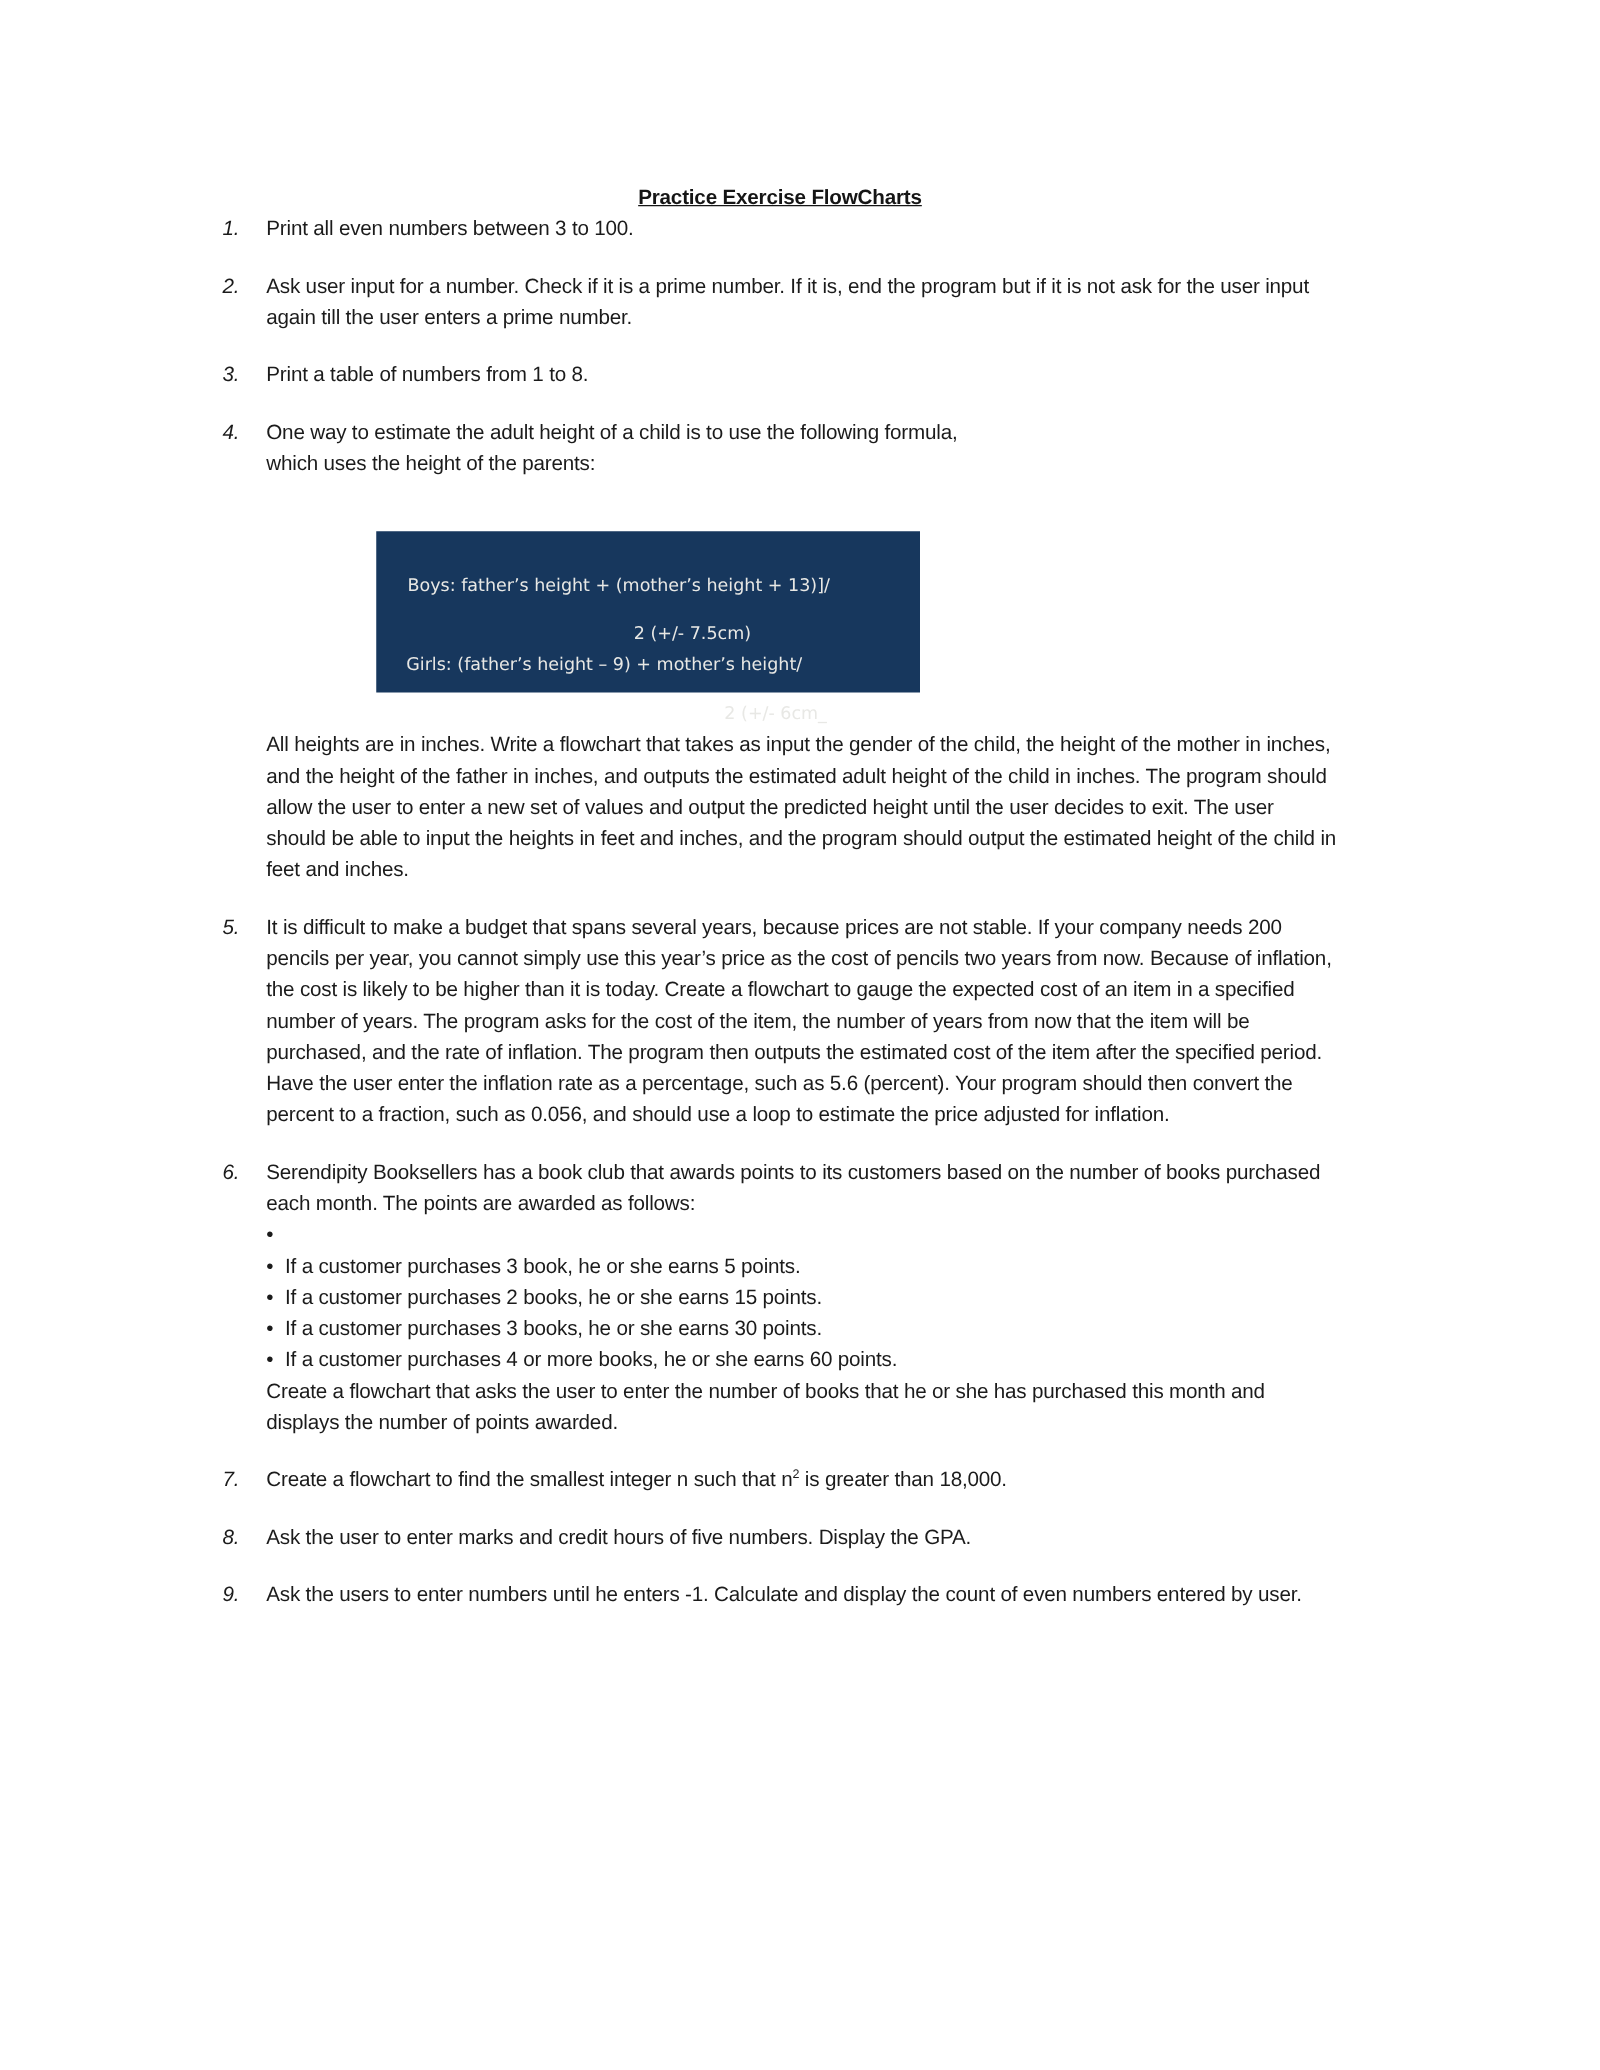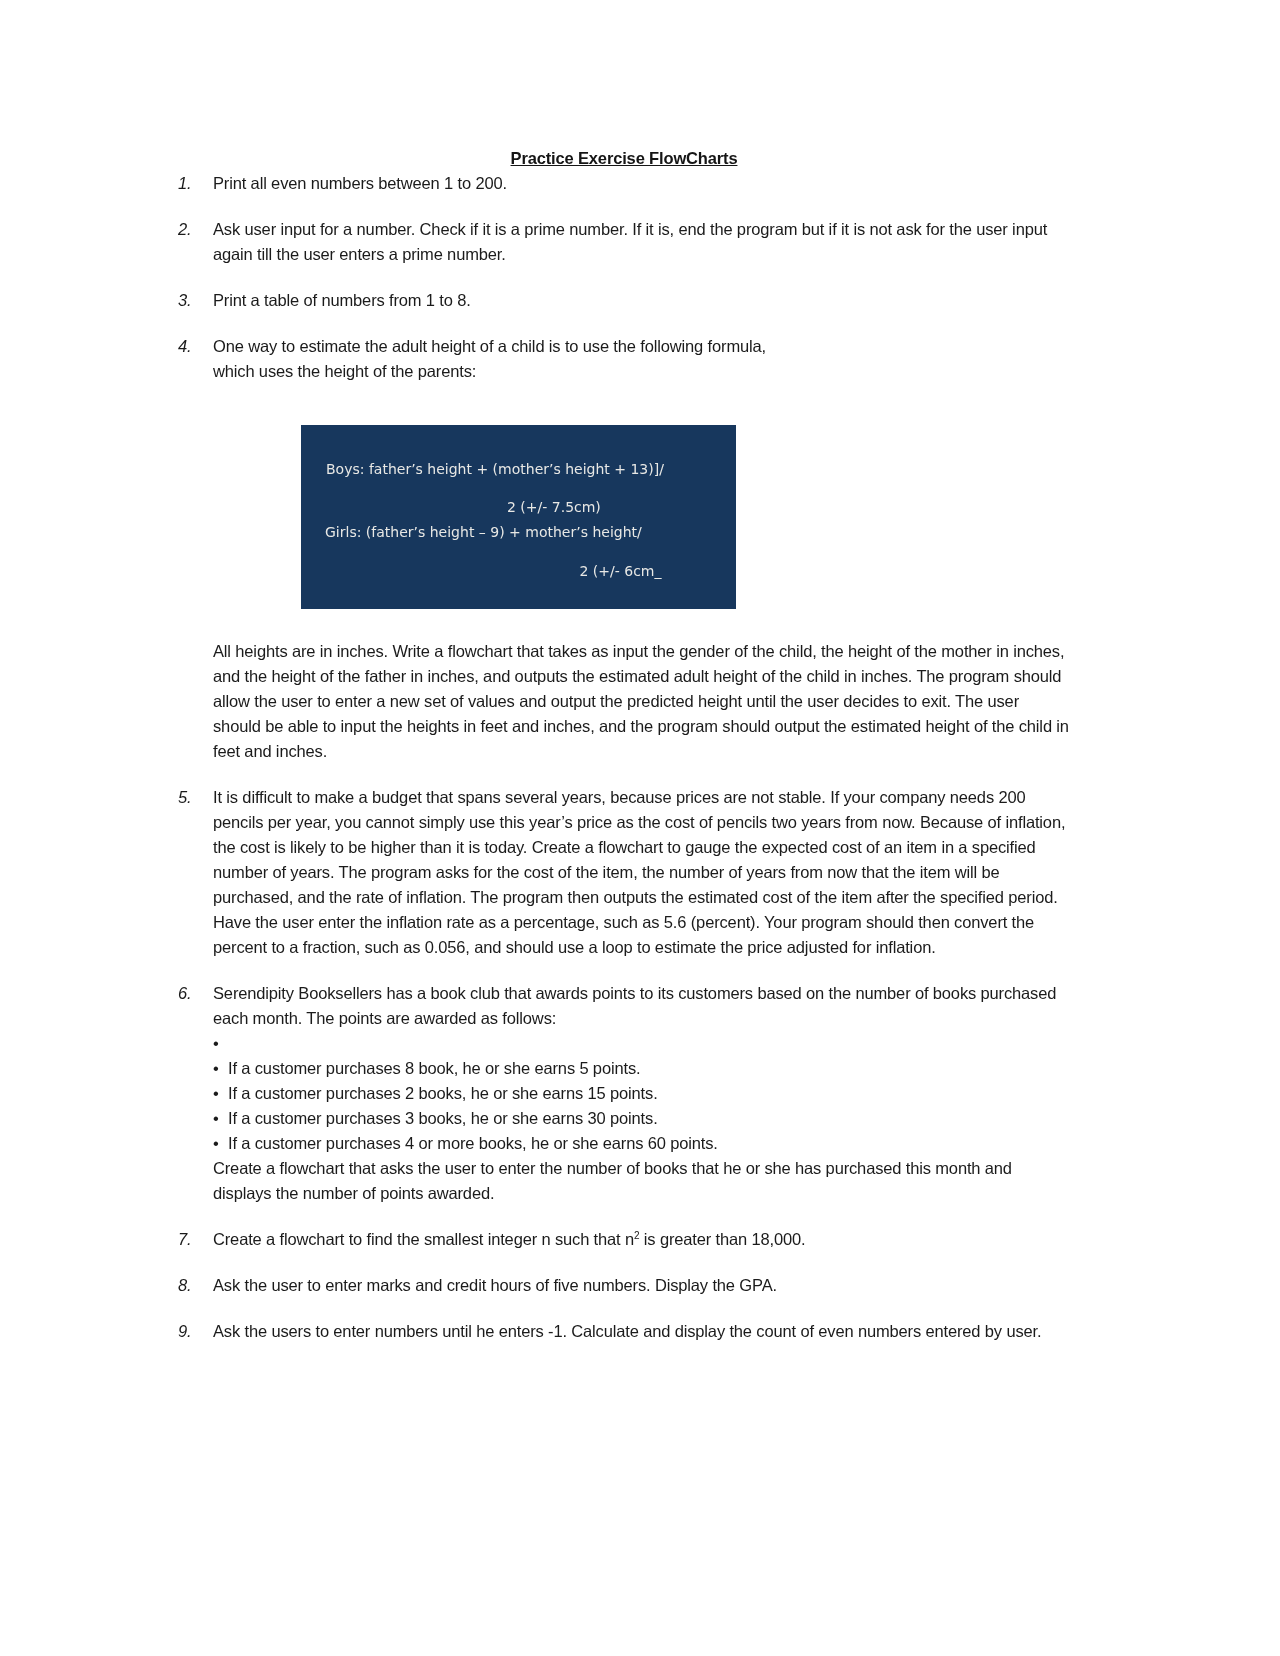--- a/index.html
+++ b/index.html
@@ -38,21 +38,21 @@
     width: 35px;
     font-style: italic;
   }
   .body {
     width: 857px;
   }
   .pre-line { white-space: pre-line; }
   .formula-box {
     margin: 41px 0 0 88px;
     width: 435px;
-    height: 184px;
+    height: 129px;
     background: #17375d;
     color: #e8e8e5;
     font-family: "DejaVu Sans", sans-serif;
     font-size: 14px;
     line-height: 23px;
     letter-spacing: 0;
     box-sizing: border-box;
     padding-top: 33px;
   }
   .fb { white-space: nowrap; }
@@ -68,21 +68,21 @@
 </head>
 <body>
 
 <div class="page" style="background: rgb(255, 255, 255); color: rgb(27, 27, 27);">
   <div class="content">
 
     <div class="doc-title">Practice Exercise FlowCharts</div>
 
     <div class="item">
       <span class="num">1.</span>
-      <div class="body">Print all even numbers between 1 to 200.</div>
+      <div class="body">Print all even numbers between 3 to 100.</div>
     </div>
 
     <div class="item">
       <span class="num">2.</span>
       <div class="body">Ask user input for a number. Check if it is a prime number. If it is, end the program but if it is not ask for the user input again till the user enters a prime number.</div>
     </div>
 
     <div class="item">
       <span class="num">3.</span>
       <div class="body">Print a table of numbers from 1 to 8.</div>
@@ -110,21 +110,21 @@
 
     <div class="item">
       <span class="num">6.</span>
       <div class="body">
         <div>Serendipity Booksellers has a book club that awards points to its customers based on the number of books purchased each month. The points are awarded as follows:</div>
         <div class="bullet-row">
           <span class="bullet-glyph">•</span>
         </div>
         <div class="bullet-row">
           <span class="bullet-glyph">•</span>
-          <span>If a customer purchases 8 book, he or she earns 5 points.</span>
+          <span>If a customer purchases 3 book, he or she earns 5 points.</span>
         </div>
         <div class="bullet-row">
           <span class="bullet-glyph">•</span>
           <span>If a customer purchases 2 books, he or she earns 15 points.</span>
         </div>
         <div class="bullet-row">
           <span class="bullet-glyph">•</span>
           <span>If a customer purchases 3 books, he or she earns 30 points.</span>
         </div>
         <div class="bullet-row">

